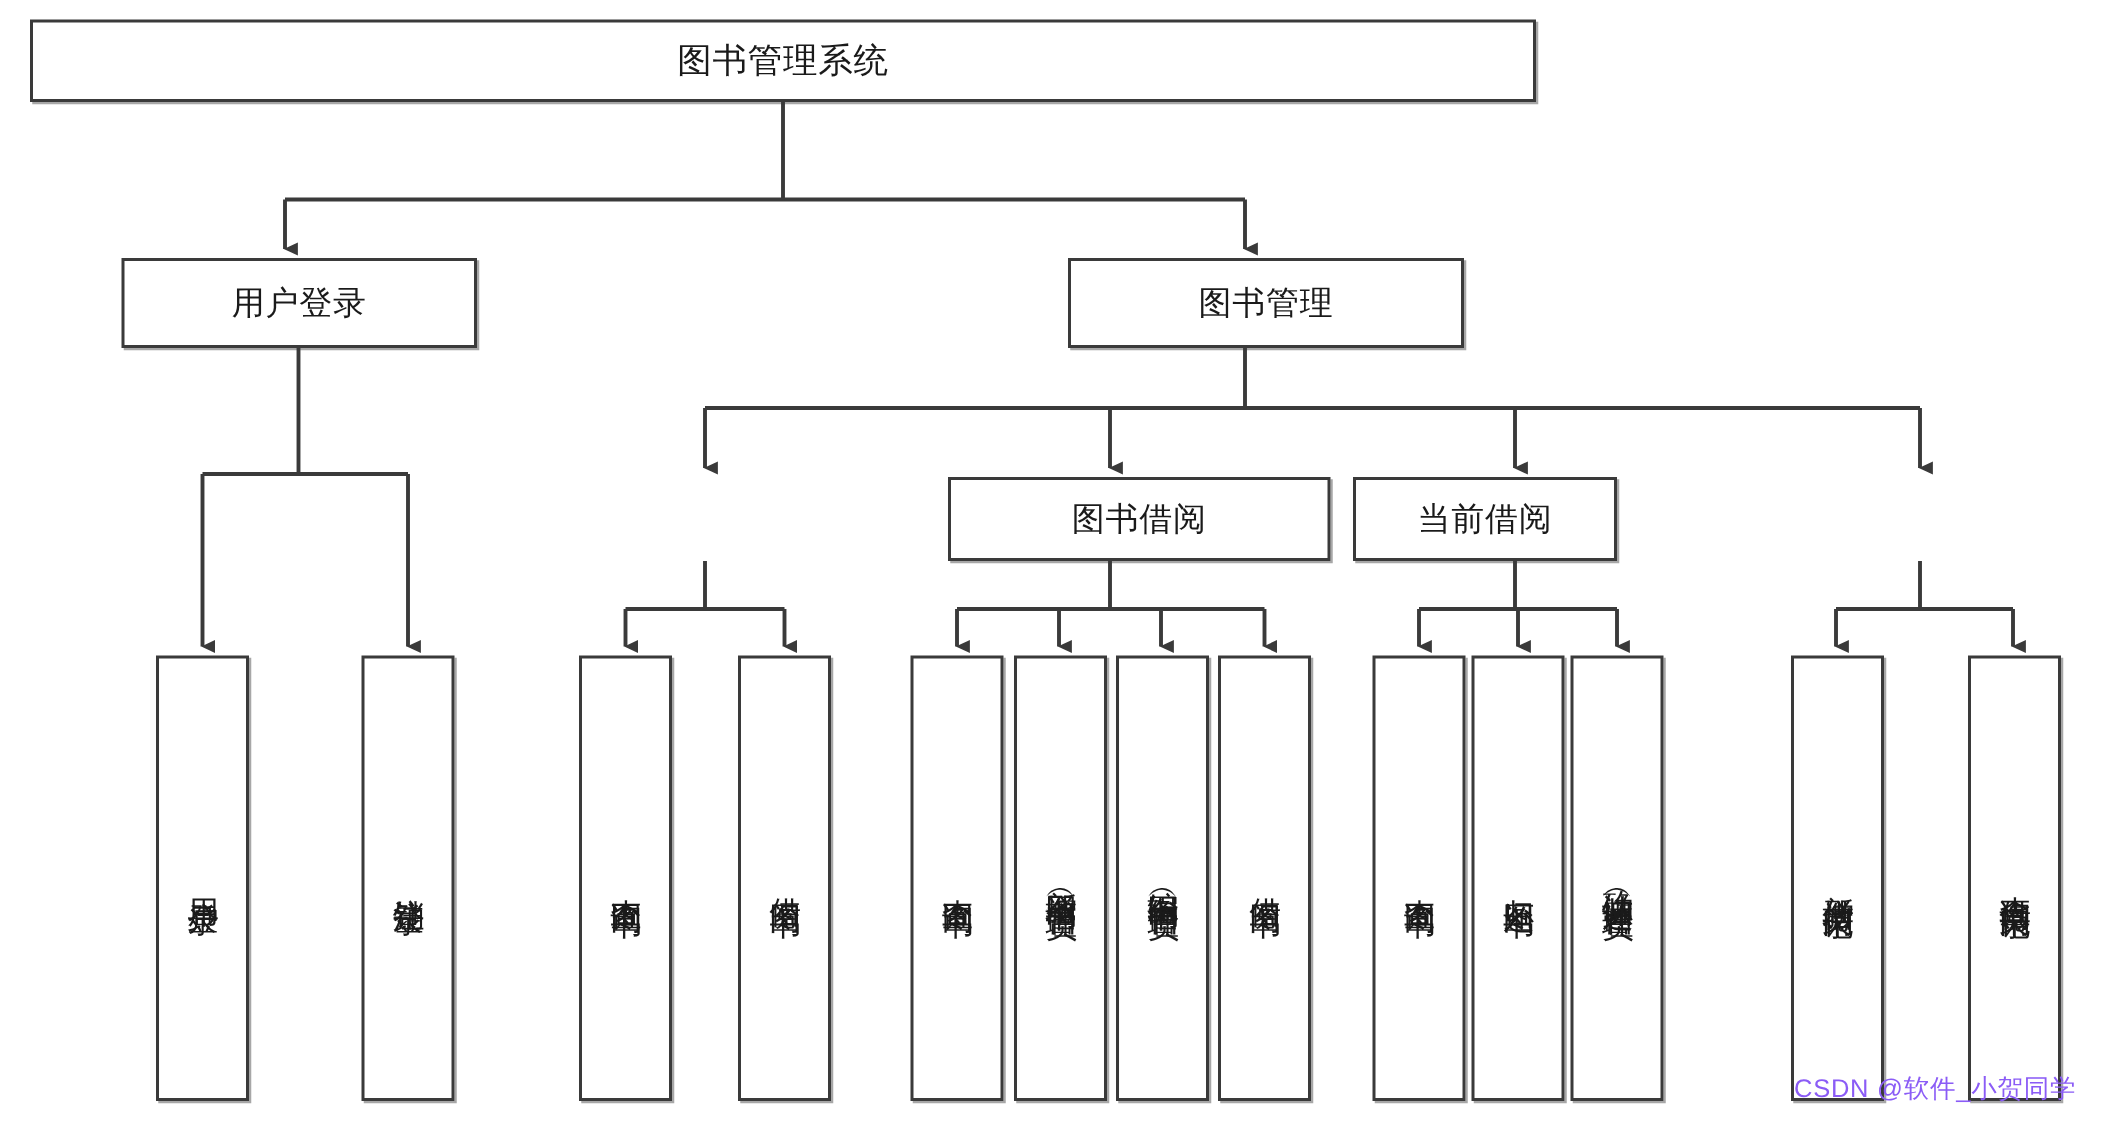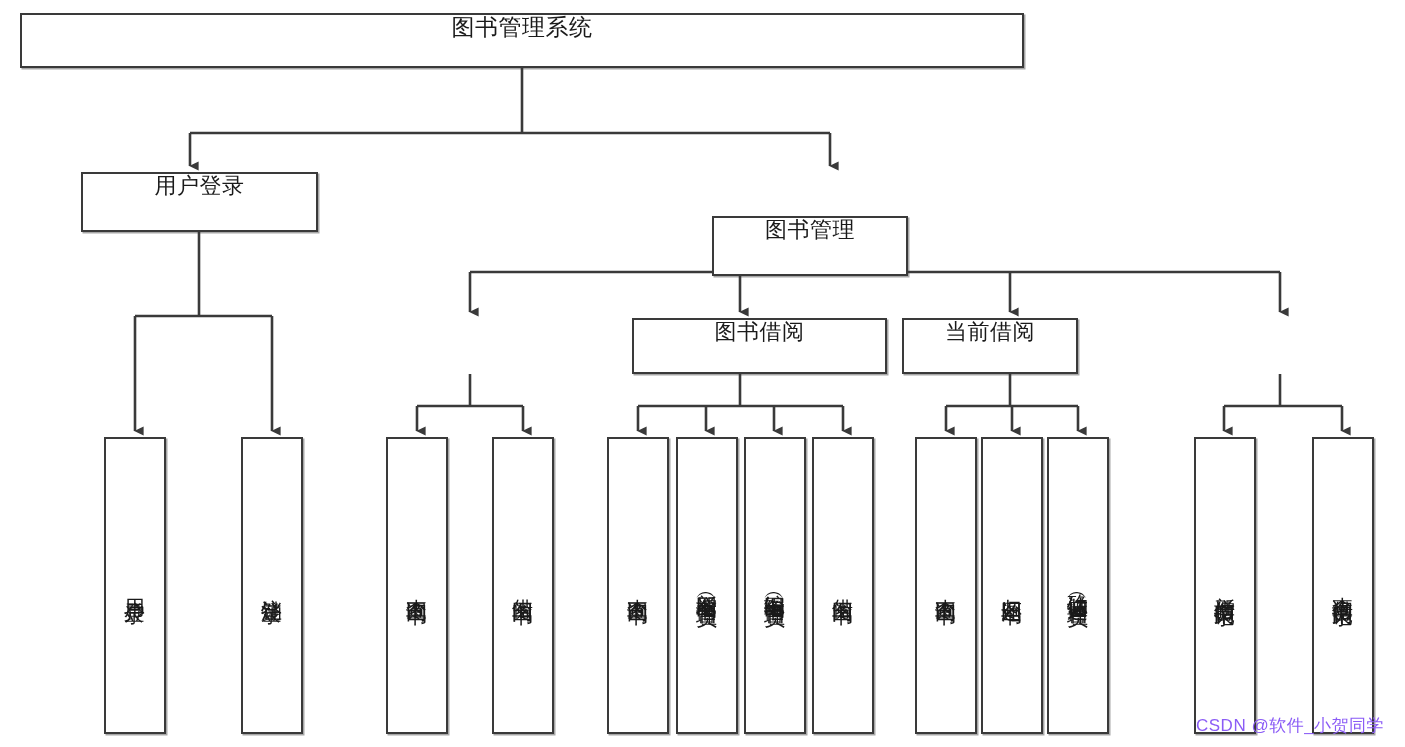--- a/index.html
+++ b/index.html
@@ -24,20 +24,21 @@
     width: 1405px;
     height: 747px;
   }
   .node {
     position: absolute;
     box-sizing: border-box;
     background: #ffffff;
     border: 2px solid #3a3a3a;
     box-shadow: 1.5px 1.5px 0 0 rgba(60,60,60,0.45);
     display: flex;
+    align-items: center;
     justify-content: center;
     color: #1a1a1a;
   }
   .node .label {
     display: block;
     text-align: center;
     line-height: 1.05;
   }
   .node.horizontal .label {
     writing-mode: horizontal-tb;
@@ -124,21 +125,21 @@
   </svg>
 
   <div class="node horizontal root" style="left:20px; top:13px; width:1004px; height:55px;">
     <span class="label">图书管理系统</span>
   </div>
 
   <div class="node horizontal" style="left:81px; top:172px; width:237px; height:60px;">
     <span class="label">用户登录</span>
   </div>
 
-  <div class="node horizontal" style="left:712px; top:172px; width:196px; height:60px;margin-top:44px;">
+  <div class="node horizontal" style="left:712px; top:172px; width:264px; height:60px;">
     <span class="label">图书管理</span>
   </div>
 
 
   <div class="node horizontal" style="left:632px; top:318px; width:255px; height:56px;">
     <span class="label">图书借阅</span>
   </div>
 
   <div class="node horizontal" style="left:902px; top:318px; width:176px; height:56px;">
     <span class="label">当前借阅</span>

